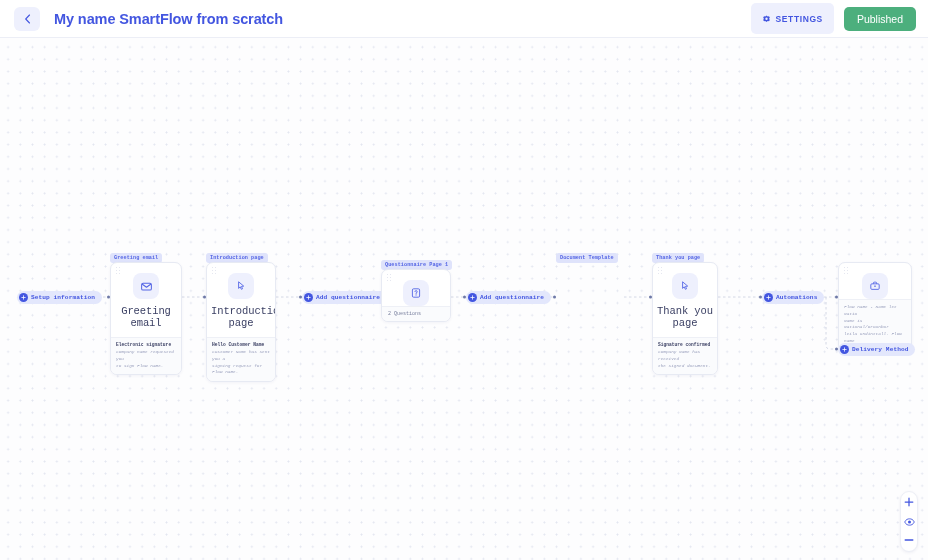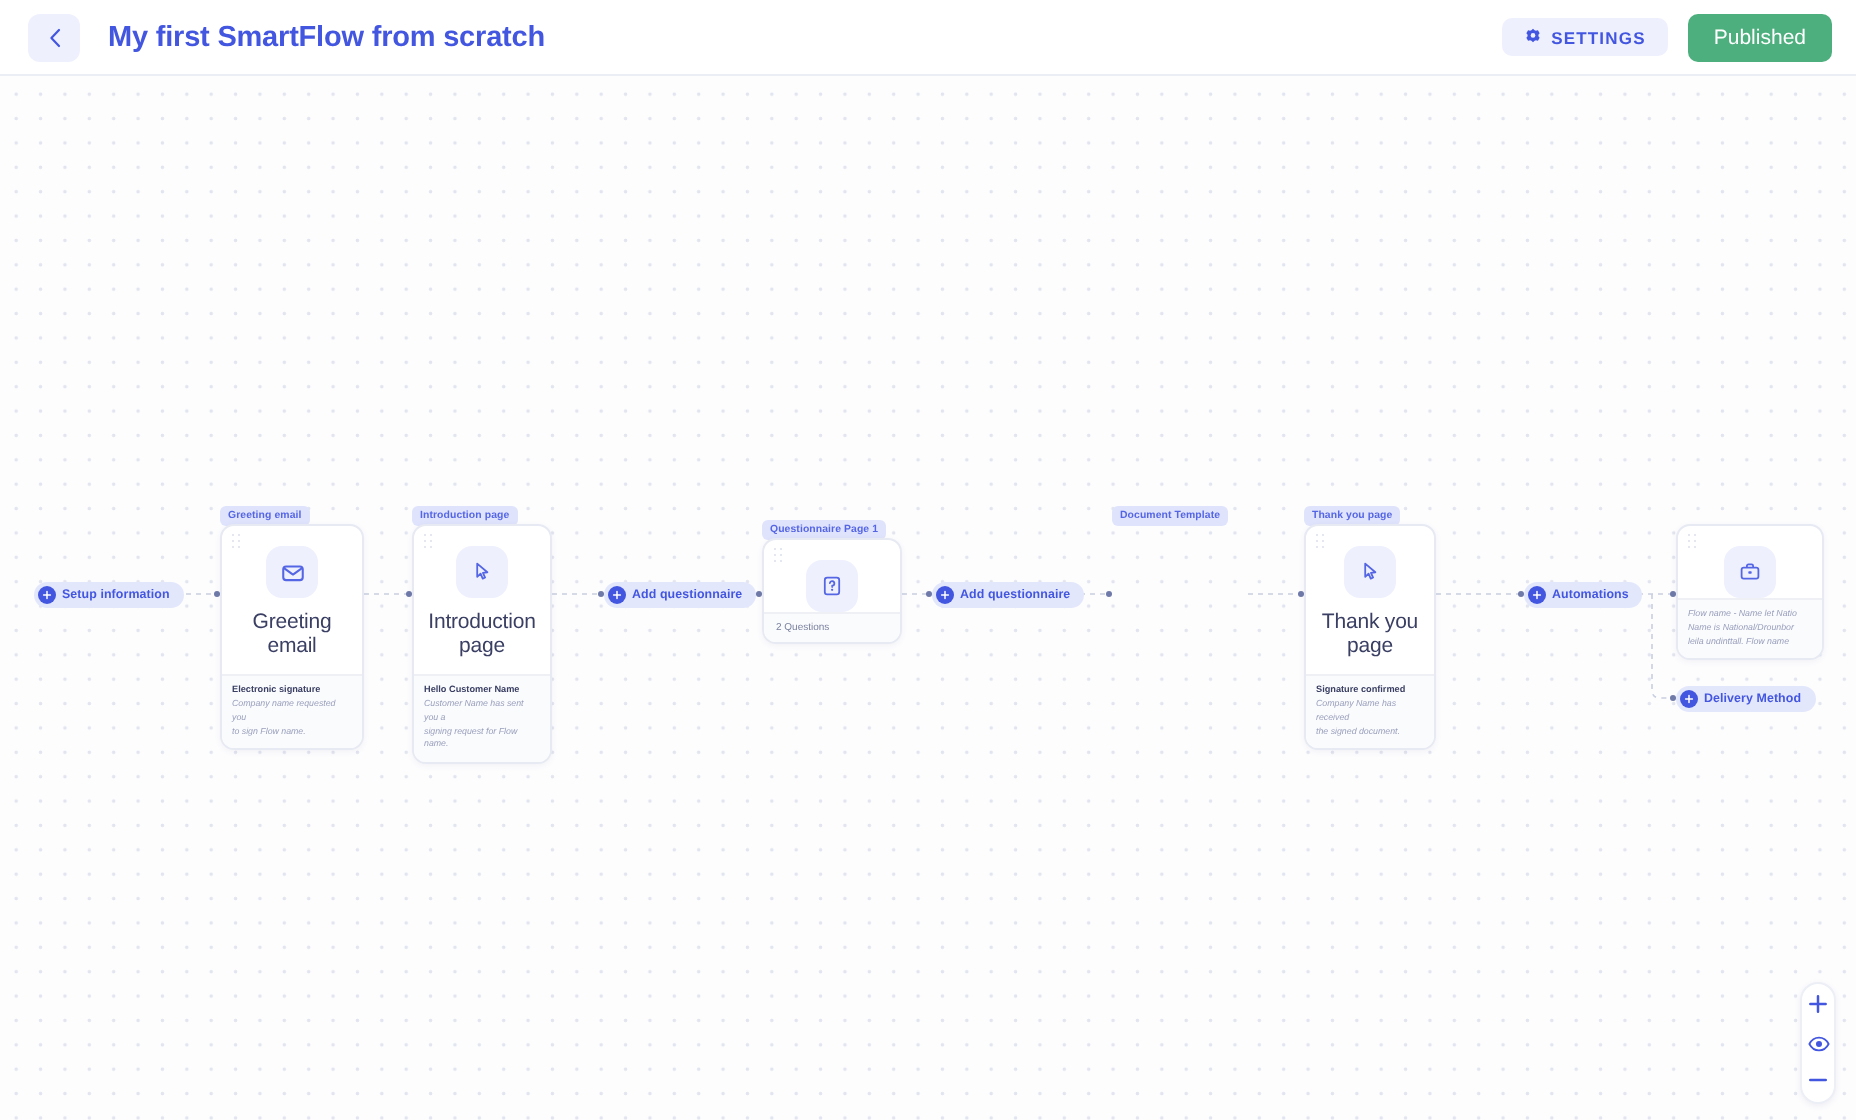--- a/index.html
+++ b/index.html
@@ -34,21 +34,21 @@
     font-size: 14.5px;
     font-weight: bold;
     color: #4356e0;
     letter-spacing: -0.1px;
   }
   .header-right {
     margin-left: auto; margin-right: 12px;
     display: flex; align-items: center; gap: 10px;
   }
   .settings-btn {
-    height: 19px;
+    height: 31px;
     background: #eef0fd;
     border-radius: 5px;
     display: flex; align-items: center; gap: 5px;
     padding: 0 11px;
     cursor: pointer;
   }
   .settings-btn .lbl {
     font-size: 8.5px;
     font-weight: bold;
     color: #4356e0;
@@ -71,20 +71,21 @@
   
   .canvas {
     position: absolute;
     top: 38px; left: 0;
     width: 928px; height: 522px;
     background-color: #fdfdfe;
     background-image: radial-gradient(circle, #e2e5ef 0.9px, transparent 1px);
     background-size: 12.2px 12.2px;
     background-position: 2px 3px;
     overflow: hidden;
+    font-family: Liberation Mono, monospace;
   }
   .flow { position: absolute; top: 0; left: 0; width: 928px; height: 522px; }
   .edges { position: absolute; top: 0; left: 0; width: 928px; height: 522px; }
 
   
   .node {
     position: absolute;
     background: #ffffff;
     border: 1px solid #e7eaf3;
     border-radius: 7px;
@@ -206,21 +207,21 @@
 <body>
 
 <div class="header">
   <div class="back-btn">
     <span>
       <svg width="7" height="10" viewBox="0 0 7 10">
           <path d="M5.5 1 L1.7 5 L5.5 9" fill="none" stroke="#4356e0" stroke-width="1.1" stroke-linecap="round" stroke-linejoin="round"></path>
         </svg>
     </span>
   </div>
-  <div class="page-title">My first SmartFlow from scratch</div>
+  <div class="page-title">My name SmartFlow from scratch</div>
 
   <div class="header-right">
     <div class="settings-btn">
       <span>
         <svg width="9" height="9" viewBox="0 0 16 16">
           <path fill="#4356e0" d="M8 0.7 L9.4 2.0 A6.2 6.2 0 0 1 10.6 2.5 L12.4 2.0 L13.9 4.6 L12.8 6.0 A6.2 6.2 0 0 1 12.8 7.3 L13.9 8.7 L12.4 11.3 L10.6 10.8 A6.2 6.2 0 0 1 9.4 11.3 L8 12.6 L6.6 11.3 A6.2 6.2 0 0 1 5.4 10.8 L3.6 11.3 L2.1 8.7 L3.2 7.3 A6.2 6.2 0 0 1 3.2 6.0 L2.1 4.6 L3.6 2.0 L5.4 2.5 A6.2 6.2 0 0 1 6.6 2.0 Z"></path>
           <circle cx="8" cy="6.6" r="2.1" fill="#eef0fd"></circle>
         </svg>
       </span>
       <span class="lbl">SETTINGS</span>

